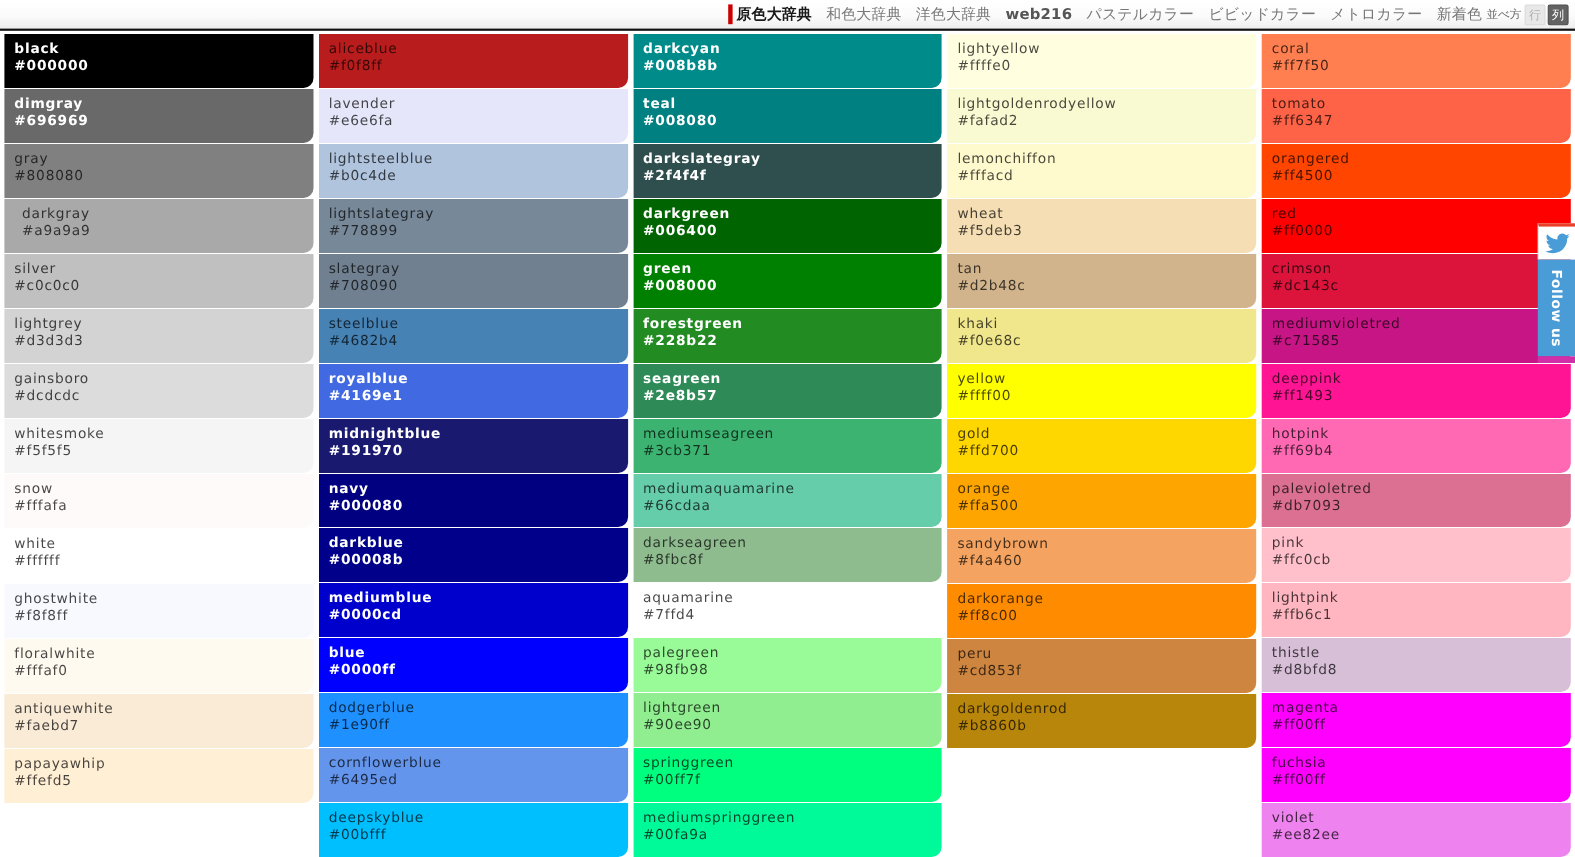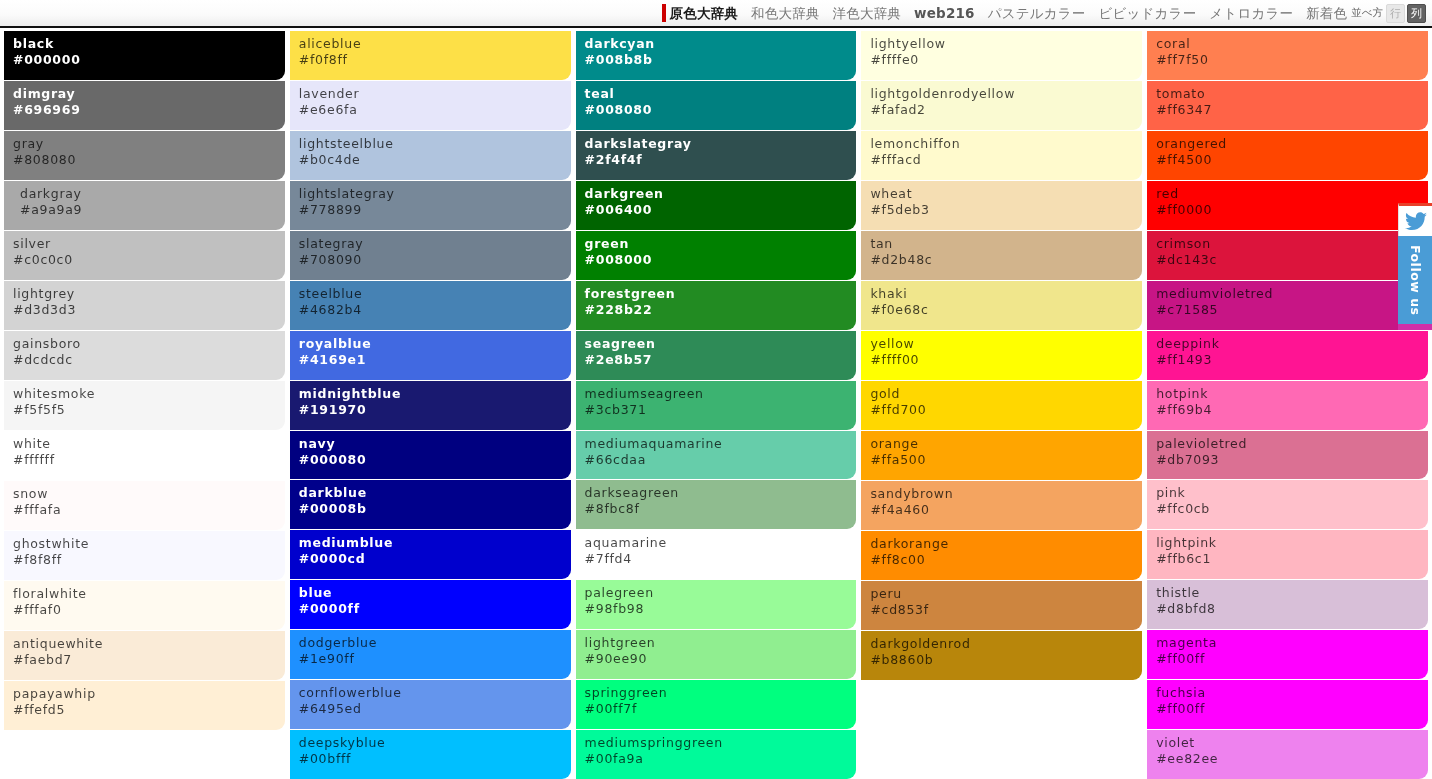--- a/index.html
+++ b/index.html
@@ -212,47 +212,47 @@
         <span class="hx">#d3d3d3</span>
       </div>
       <div class="swatch light" style="background: rgb(220, 220, 220);">
         <span class="nm">gainsboro</span>
         <span class="hx">#dcdcdc</span>
       </div>
       <div class="swatch light" style="background: rgb(245, 245, 245);">
         <span class="nm">whitesmoke</span>
         <span class="hx">#f5f5f5</span>
       </div>
+      <div class="swatch light" style="background: rgb(255, 250, 250);">
+        <span class="nm">snow</span>
+        <span class="hx">#fffafa</span>
+      </div>
       <div class="swatch light" style="background: rgb(255, 255, 255);">
         <span class="nm">white</span>
         <span class="hx">#ffffff</span>
       </div>
-      <div class="swatch light" style="background: rgb(255, 250, 250);">
-        <span class="nm">snow</span>
-        <span class="hx">#fffafa</span>
-      </div>
       <div class="swatch light" style="background: rgb(248, 248, 255);">
         <span class="nm">ghostwhite</span>
         <span class="hx">#f8f8ff</span>
       </div>
       <div class="swatch light" style="background: rgb(255, 250, 240);">
         <span class="nm">floralwhite</span>
         <span class="hx">#fffaf0</span>
       </div>
       <div class="swatch light" style="background: rgb(250, 235, 215);">
         <span class="nm">antiquewhite</span>
         <span class="hx">#faebd7</span>
       </div>
       <div class="swatch light" style="background: rgb(255, 239, 213);">
         <span class="nm">papayawhip</span>
         <span class="hx">#ffefd5</span>
       </div>
     </div>
     <div class="col">
-      <div class="swatch light" style="background: #fde047;">
+      <div class="swatch light" style="background: #b91c1c;">
         <span class="nm">aliceblue</span>
         <span class="hx">#f0f8ff</span>
       </div>
       <div class="swatch light" style="background: rgb(230, 230, 250);">
         <span class="nm">lavender</span>
         <span class="hx">#e6e6fa</span>
       </div>
       <div class="swatch light" style="background: rgb(176, 196, 222);">
         <span class="nm">lightsteelblue</span>
         <span class="hx">#b0c4de</span>

